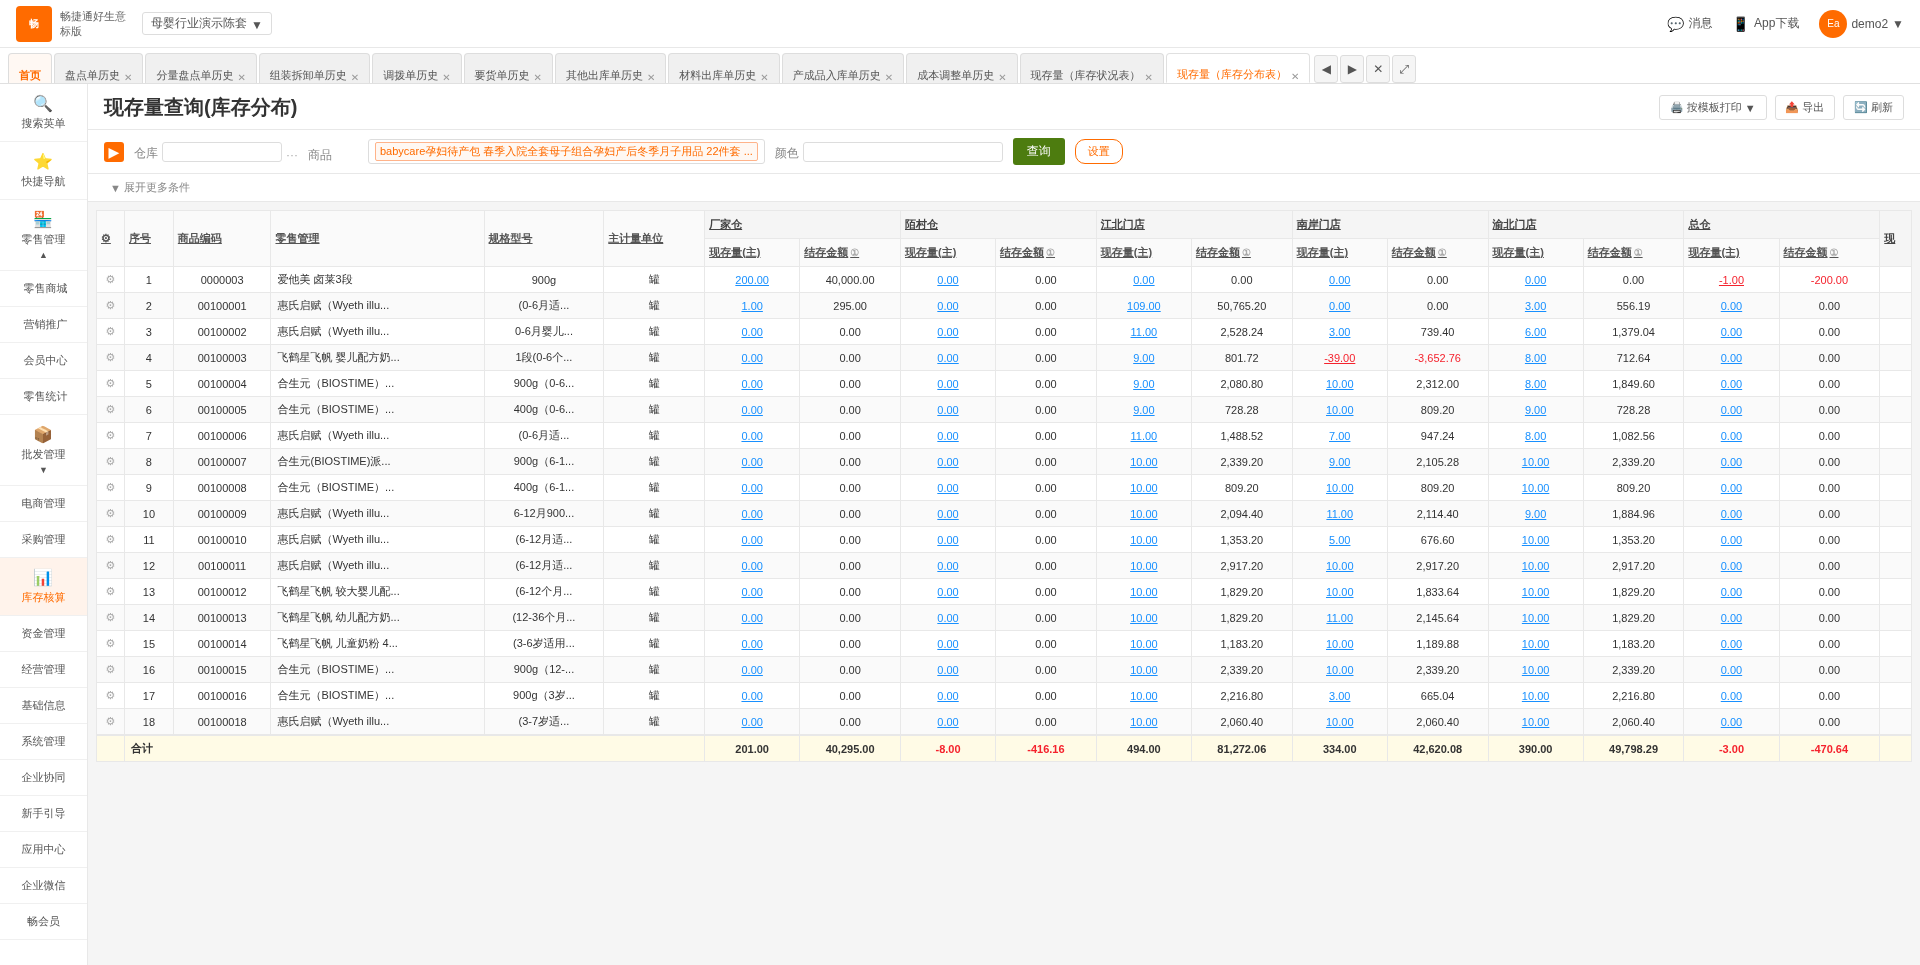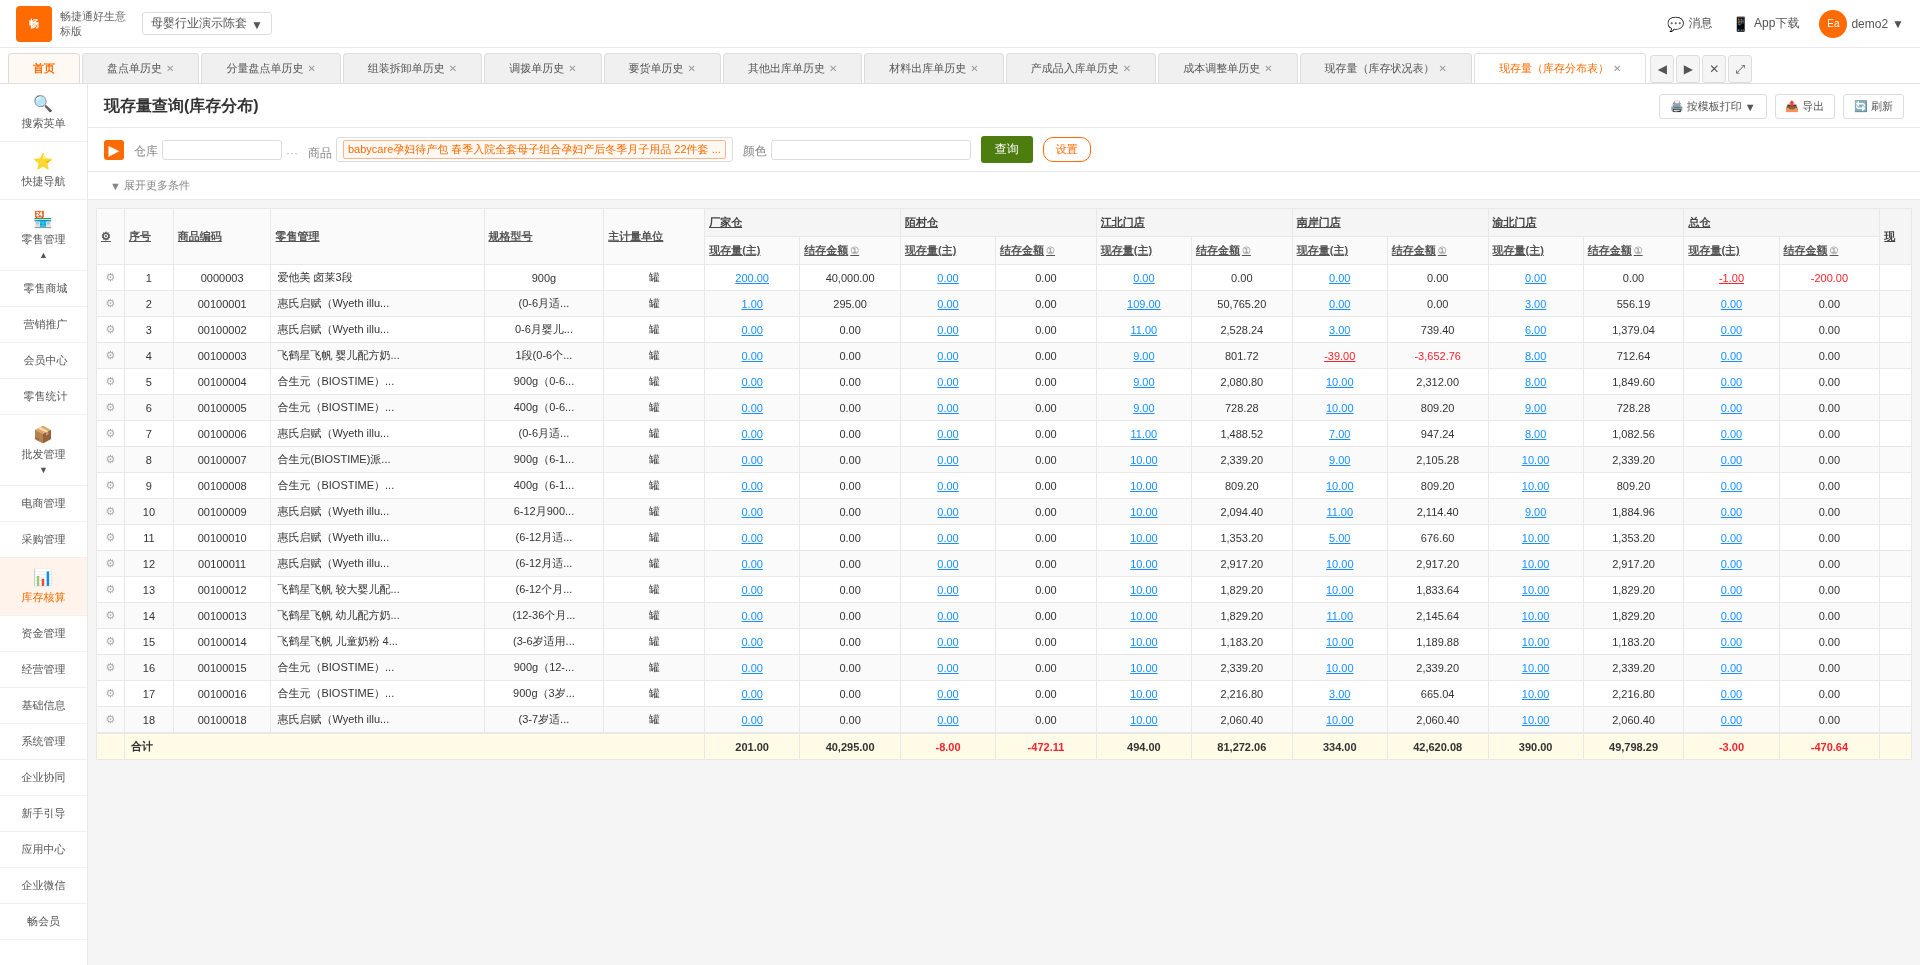--- a/index.html
+++ b/index.html
@@ -59,22 +59,22 @@
       height: 36px;
       background: #fff;
       display: flex;
       align-items: flex-end;
       padding: 0 8px;
       border-bottom: 1px solid #e0e0e0;
       overflow: hidden;
     }
     .tab {
       display: flex;
-      align-items: center;
-      padding: 0 24px;
+      align-items: flex-end;
+      padding: 0 10px;
       height: 30px;
       background: #f0f0f0;
       border: 1px solid #ddd;
       border-bottom: none;
       border-radius: 4px 4px 0 0;
       margin-right: 2px;
       cursor: pointer;
       font-size: 11px;
       color: #555;
       white-space: nowrap;
@@ -147,21 +147,21 @@
       background: #fff;
       padding: 10px 16px 0;
       border-bottom: 1px solid #e8e8e8;
     }
     .page-title-row {
       display: flex;
       align-items: center;
       justify-content: space-between;
       margin-bottom: 8px;
     }
-    .page-title { font-size: 16px; font-weight: bold; color: #333; }
+    .page-title { font-size: 20px; font-weight: bold; color: #333; }
     .header-actions {
       display: flex;
       gap: 8px;
       align-items: center;
     }
     .header-btn {
       display: flex; align-items: center; gap: 3px;
       padding: 4px 10px;
       border: 1px solid #ddd;
       background: #fff;
@@ -198,20 +198,21 @@
     }
     .filter-tag-area {
       display: flex;
       align-items: center;
       gap: 4px;
       border: 1px solid #ddd;
       border-radius: 3px;
       padding: 2px 6px;
       background: #fff;
       min-width: 380px;
+      margin-left: 32px;
     }
     .filter-tag {
       background: #fff8f3;
       border: 1px solid #ffb38a;
       border-radius: 2px;
       padding: 1px 4px;
       font-size: 11px;
       color: #ff6b00;
     }
     .expand-btn {
@@ -938,21 +939,21 @@
     <td class="num-link ">0.00</td>
     <td class="">0.00</td>
     <td></td>
   </tr>
             <tr class="summary-row">
   <td></td>
   <td colspan="5" class="text-left" style="font-weight:bold;">合计</td>
   <td>201.00</td>
   <td>40,295.00</td>
   <td class="num-neg">-8.00</td>
-  <td class="num-neg">-472.11</td>
+  <td class="num-neg">-416.16</td>
   <td>494.00</td>
   <td>81,272.06</td>
   <td>334.00</td>
   <td>42,620.08</td>
   <td>390.00</td>
   <td>49,798.29</td>
   <td class="num-neg">-3.00</td>
   <td class="num-neg">-470.64</td>
   <td></td>
 </tr>

